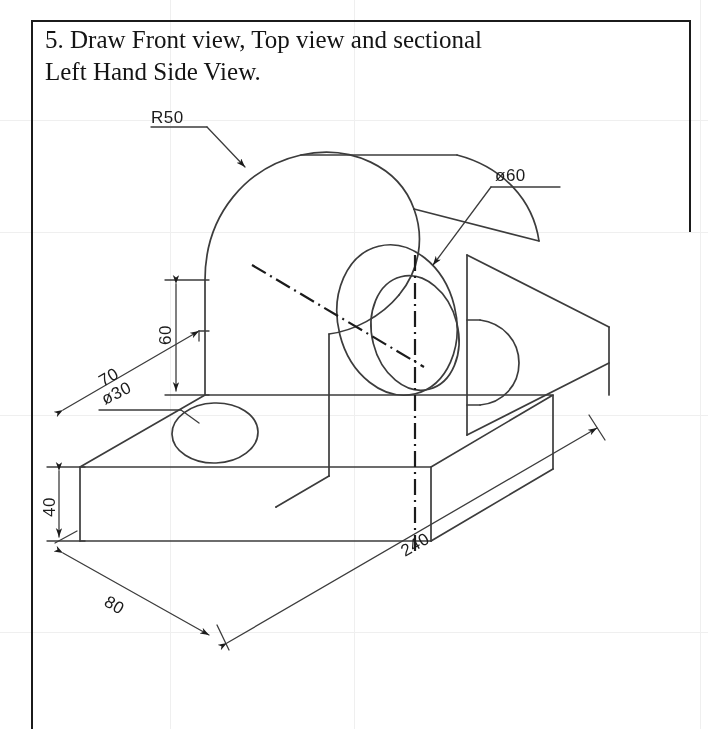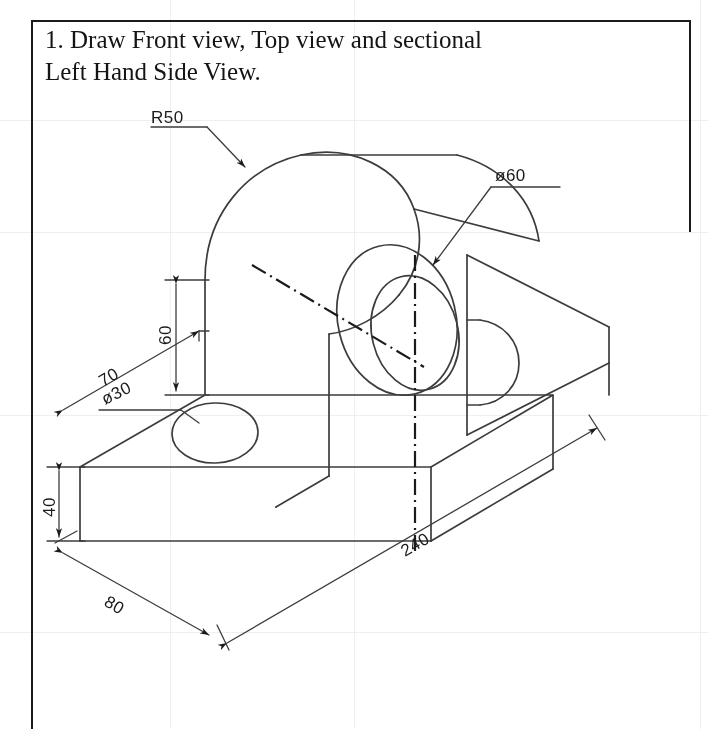--- a/index.html
+++ b/index.html
@@ -113,21 +113,21 @@
   <div class="guide-v" style="left:700px;"></div>
   <div class="guide-h" style="top:120px;"></div>
   <div class="guide-h" style="top:232px;"></div>
   <div class="guide-h" style="top:415px;"></div>
   <div class="guide-h" style="top:632px;"></div>
 
   <div class="border-top"></div>
   <div class="border-left"></div>
   <div class="border-right"></div>
 
-  <div id="question-text">1. Draw Front view, Top view and sectional
+  <div id="question-text">5. Draw Front view, Top view and sectional
 Left Hand Side View.</div>
 
   <div id="drawing-wrap">
   <svg width="656" height="560" viewBox="0 0 656 560" xmlns="http://www.w3.org/2000/svg">
 
     <defs>
       <marker id="ah" markerWidth="11" markerHeight="11" refX="9" refY="3.2" orient="auto" markerUnits="userSpaceOnUse">
         <path d="M0,0 L9,3.2 L0,6.4 L2.6,3.2 z" class="arrowhead"></path>
       </marker>
     </defs>

